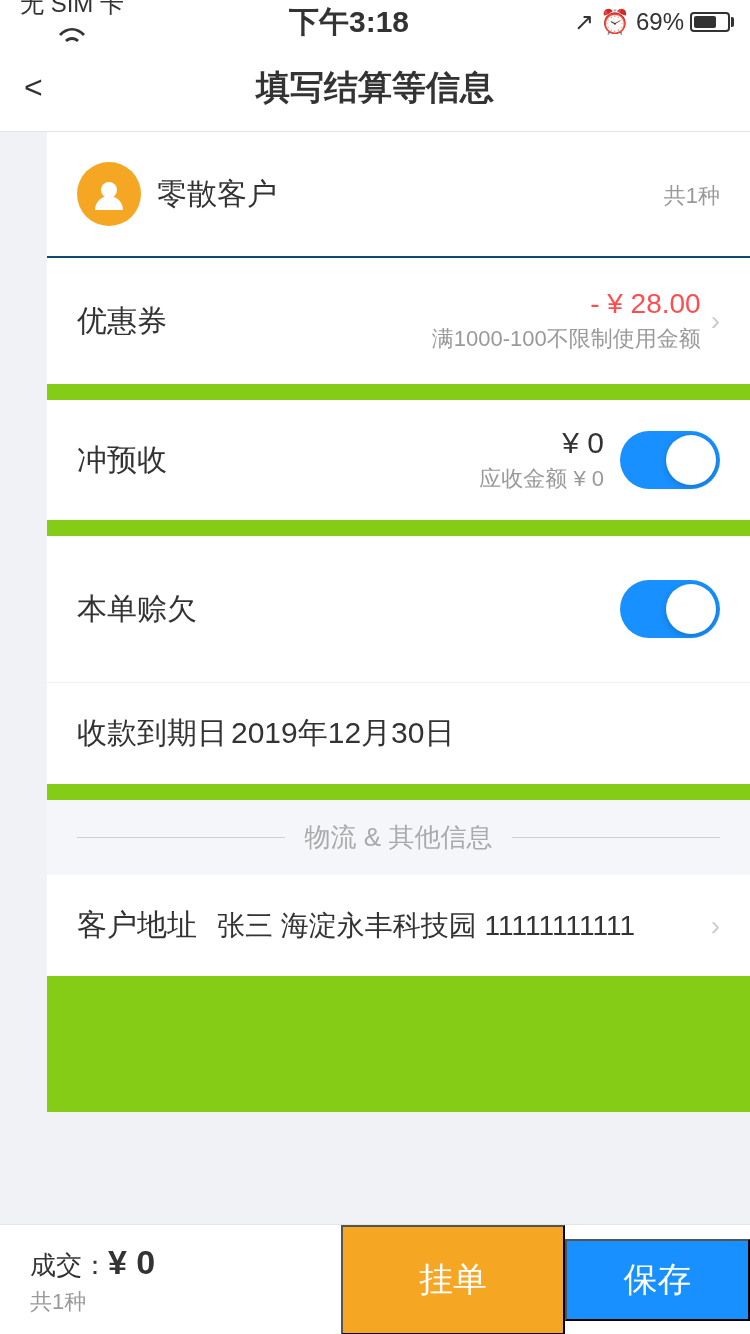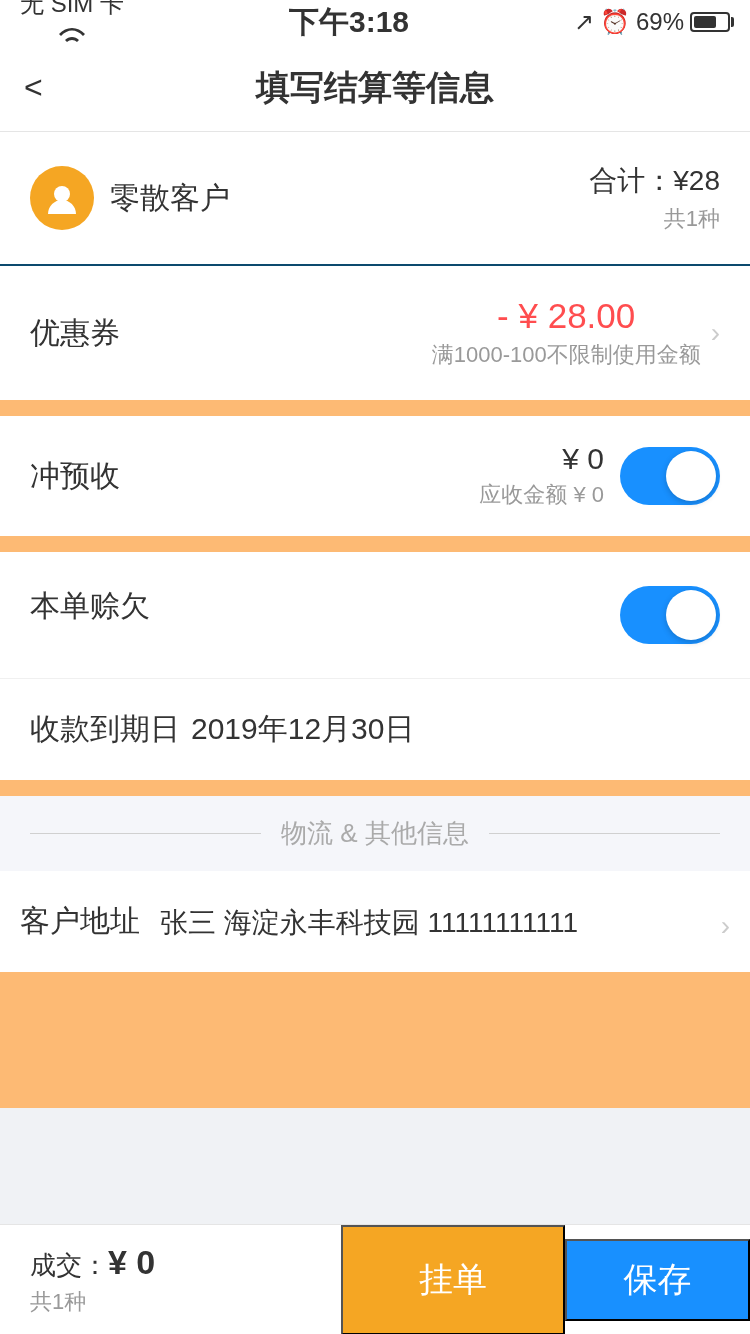--- a/index.html
+++ b/index.html
@@ -56,22 +56,23 @@
       cursor: pointer;
     }
     .nav-title {
       font-size: 34px;
       font-weight: 600;
       color: #333;
     }
 
     
     .content {
-      background: #fdba74;
+      background: #84cc16;
       padding-bottom: 120px;
+      margin-left: 47px;
     }
 
     
     .card {
       background: #fff;
       margin-bottom: 16px;
     }
 
     
     .customer-row {
@@ -94,21 +95,21 @@
     
     .coupon-row {
       padding: 30px 30px;
       display: flex;
       align-items: center;
       justify-content: space-between;
       border-top: 2px solid #0c4a6e;
     }
     .coupon-label { font-size: 30px; color: #333; }
     .coupon-right { text-align: right; display: flex; align-items: center; gap: 10px; }
-    .coupon-discount { font-size: 35px; color: #ff4d4f; font-weight: 500; text-align: center; }
+    .coupon-discount { font-size: 28px; color: #ff4d4f; font-weight: 500; }
     .coupon-desc { font-size: 22px; color: #999; margin-top: 4px; }
     .chevron { font-size: 28px; color: #ccc; }
 
     
     .field-row {
       padding: 26px 30px;
       display: flex;
       align-items: center;
       justify-content: space-between;
       border-bottom: 1px solid #f5f5f5;
@@ -149,31 +150,32 @@
     }
     .toggle-knob {
       width: 50px; height: 50px; border-radius: 50%;
       background: #fff; position: absolute;
       top: 4px; right: 4px;
       box-shadow: 0 2px 6px rgba(0,0,0,0.2);
     }
 
     
     .debt-row {
-      padding: 34px 30px;
-      display: flex;
+      padding: 44px 30px;
+      display: flex;
+      align-items: center;
       justify-content: space-between;
     }
 
     
     .due-row {
       padding: 30px 30px;
       display: flex;
       align-items: center;
-      gap: 11px;
+      gap: 4px;
       border-top: 1px solid #f0f0f0;
     }
     .due-label { font-size: 30px; color: #333; }
     .due-date { font-size: 30px; color: #333; }
 
     
     .logistics-header {
       background: #f5f6fa;
       display: flex;
       align-items: center;
@@ -181,23 +183,23 @@
       padding: 20px 30px;
       gap: 20px;
     }
     .logistics-line {
       flex: 1; height: 1px; background: #d0d0d0;
     }
     .logistics-text { font-size: 26px; color: #aaa; }
 
     
     .address-row {
-      padding: 30px 20px;
-      display: flex;
-      align-items: flex-end;
+      padding: 30px 30px;
+      display: flex;
+      align-items: center;
       justify-content: space-between;
       background: #fff;
     }
     .address-label { font-size: 30px; color: #333; flex-shrink: 0; margin-right: 20px; }
     .address-value { font-size: 28px; color: #333; flex: 1; }
     .address-chevron { font-size: 28px; color: #ccc; }
 
     
     .bottom-bar {
       position: fixed;
@@ -271,21 +273,20 @@
       <div class="customer-left">
         <div class="avatar">
           <svg width="36" height="36" viewBox="0 0 36 36">
             <circle cx="18" cy="14" r="8" fill="#fff"></circle>
             <path d="M4 34c0-7.7 6.3-14 14-14s14 6.3 14 14" fill="#fff"></path>
           </svg>
         </div>
         <span class="customer-name">零散客户</span>
       </div>
       <div class="customer-right">
-        <div class="total-amount">合计：¥28</div>
         <div class="total-count">共1种</div>
       </div>
     </div>
 
     <div class="coupon-row">
       <span class="coupon-label">优惠券</span>
       <div class="coupon-right">
         <div>
           <div class="coupon-discount">- ¥ 28.00</div>
           <div class="coupon-desc">满1000-100不限制使用金额</div>

